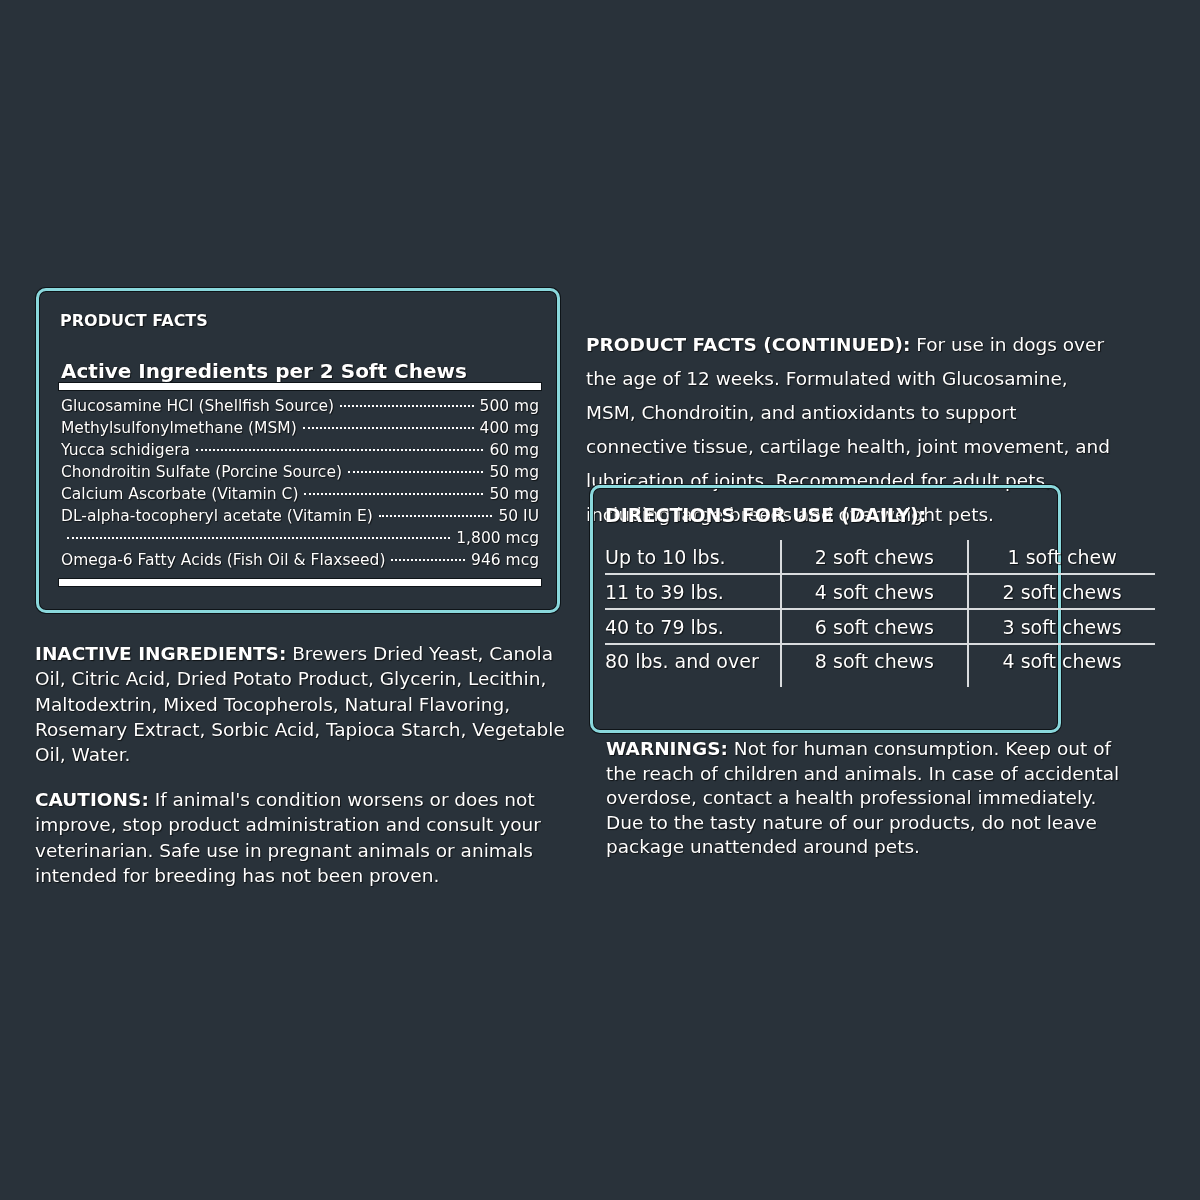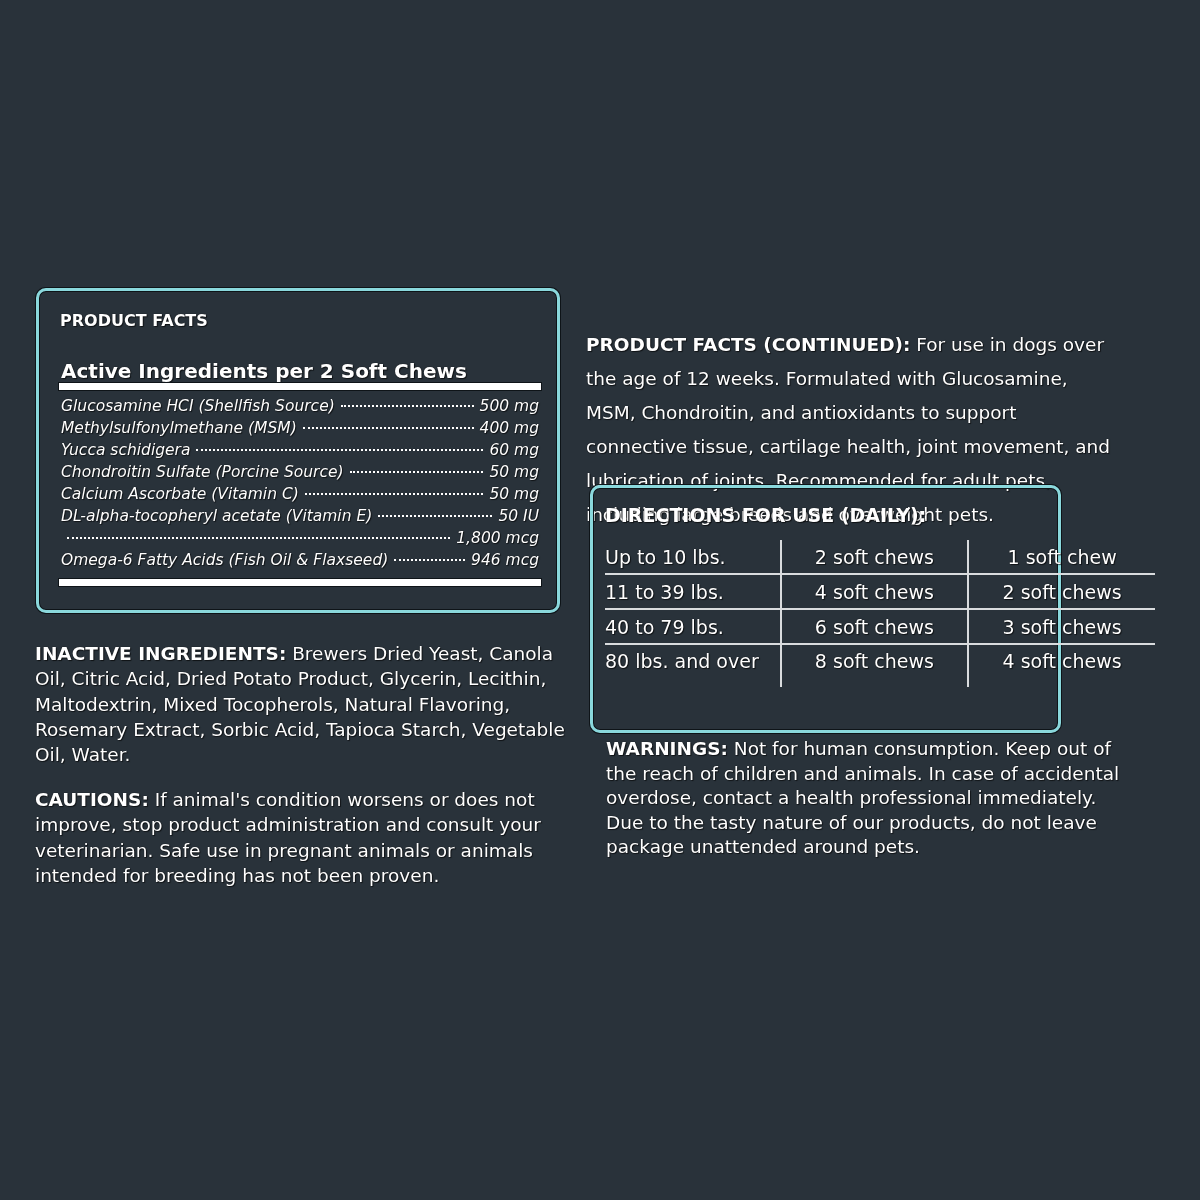--- a/index.html
+++ b/index.html
@@ -65,21 +65,20 @@
       margin: 0;
       padding: 0;
       list-style: none;
     }
     .ingredients li {
       display: flex;
       align-items: baseline;
       height: 22px;
       font-size: 15.5px;
       white-space: nowrap;
-      font-style: italic;
     }
     .ing-name { flex: 0 0 auto; }
     .ing-dots {
       flex: 1 1 auto;
       overflow: hidden;
       margin: 0 6px;
       border-bottom: 2px dotted #ffffff;
       transform: translateY(-4px);
       min-width: 12px;
     }

